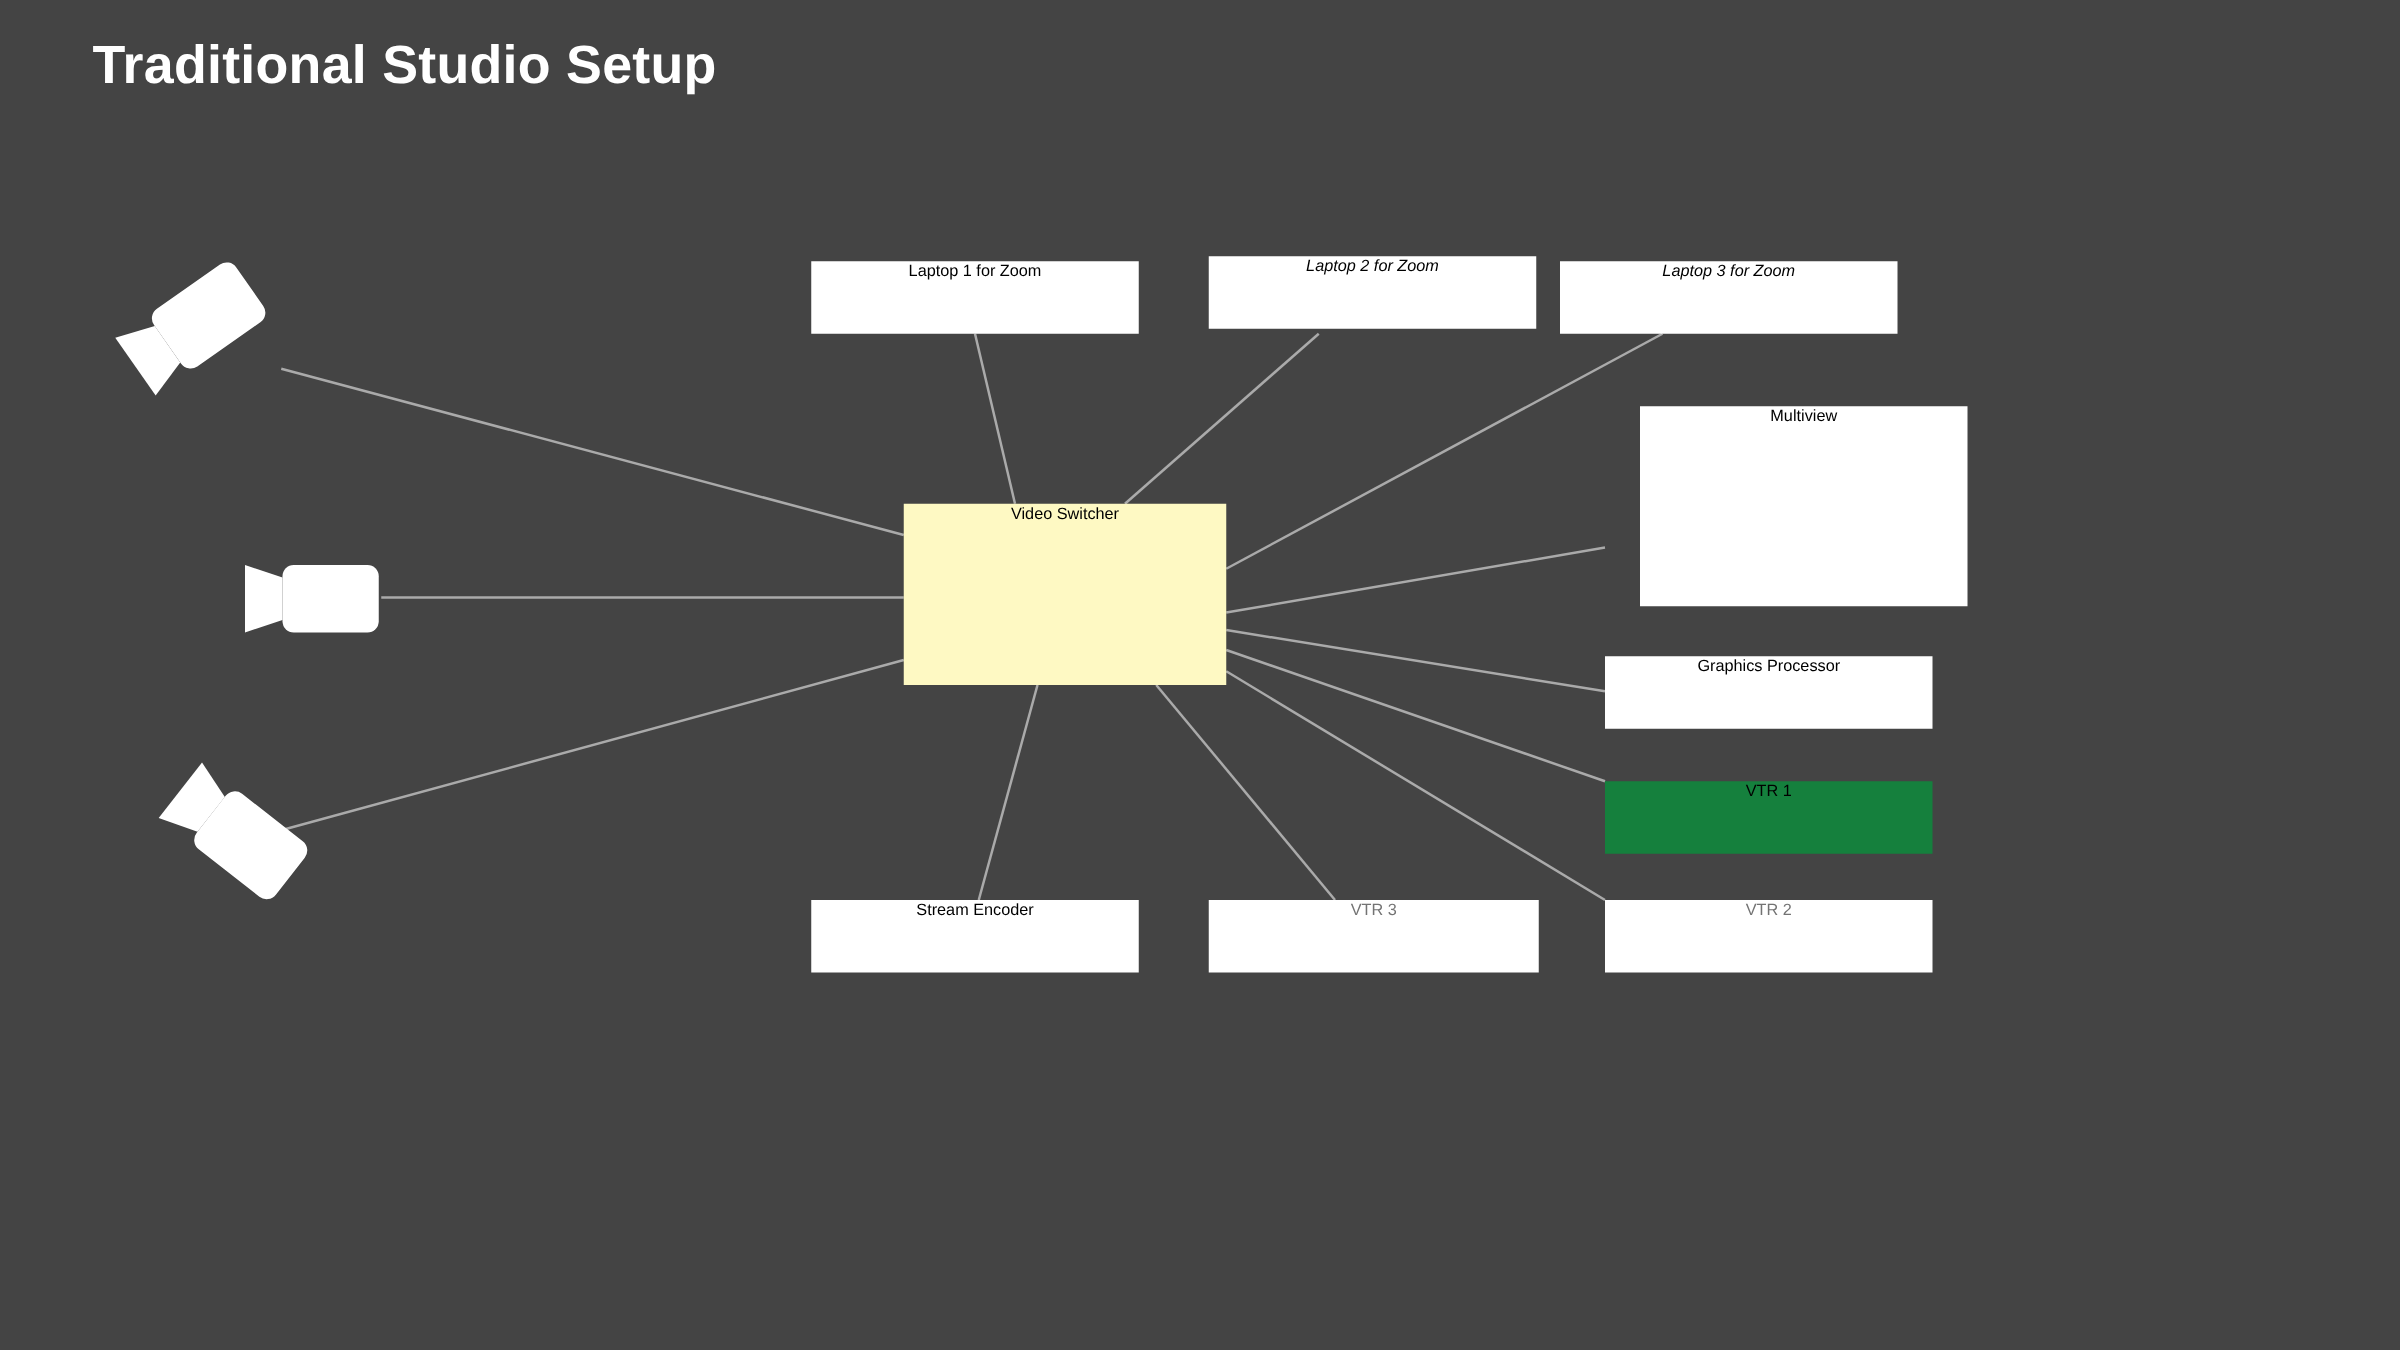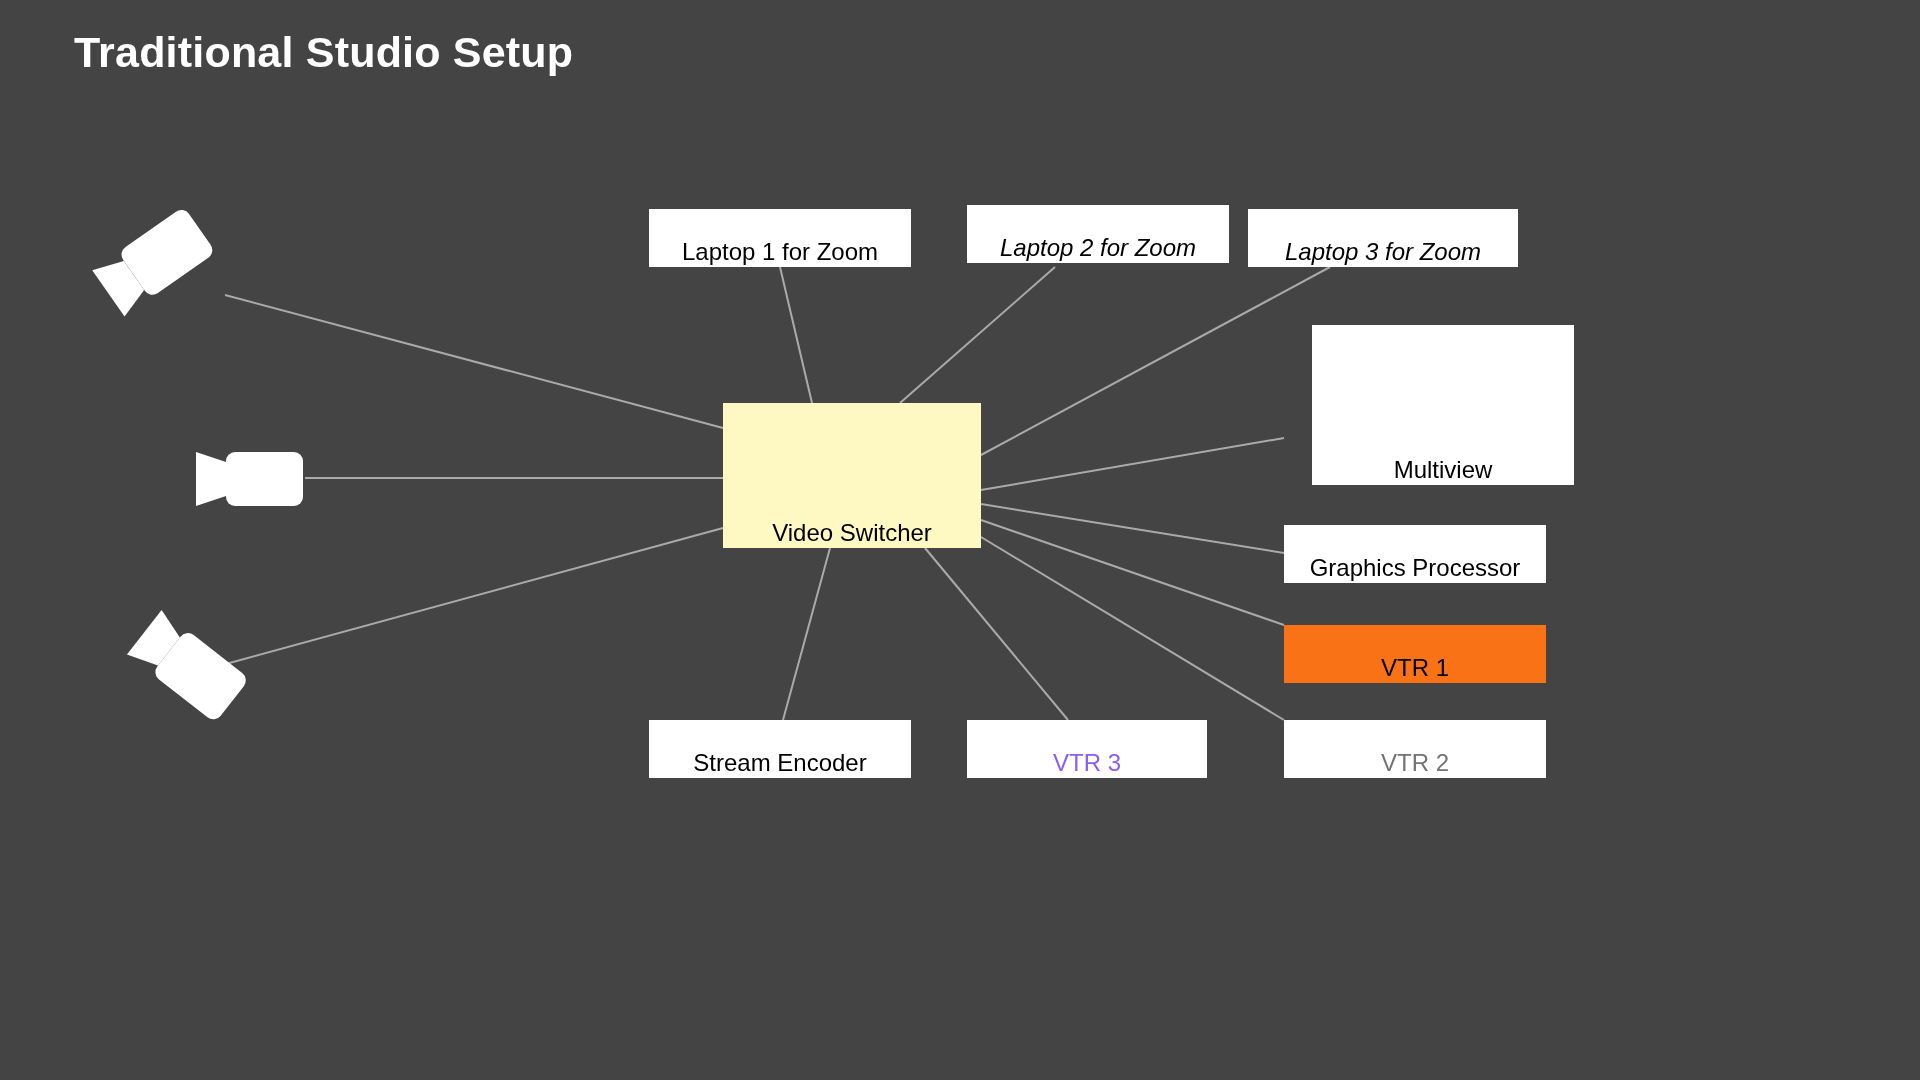--- a/index.html
+++ b/index.html
@@ -43,24 +43,24 @@
     position: absolute;
     left: 0; top: 0;
     width: 1920px;
     height: 1080px;
   }
   .node {
     position: absolute;
     background: #ffffff;
     box-sizing: border-box;
     display: flex;
-    align-items: flex-end;
+    align-items: flex-start;
     justify-content: center;
     color: #000000;
-    font-size: 24px;
+    font-size: 13px;
     font-weight: normal;
     text-align: center;
     line-height: 1.2;
     white-space: nowrap;
   }
   .cam {
     position: absolute;
   }
   .cam svg { display: block; }
 </style>
@@ -116,27 +116,27 @@
       </div>
       <div class="node" style="left: 723px; top: 403px; width: 258px; height: 145px; background: #fef9c3; color: rgb(0, 0, 0);">
         <span>Video Switcher</span>
       </div>
       <div class="node" style="left: 1312px; top: 325px; width: 262px; height: 160px; background: rgb(255, 255, 255); color: rgb(0, 0, 0);">
         <span>Multiview</span>
       </div>
       <div class="node" style="left: 1284px; top: 525px; width: 262px; height: 58px; background: rgb(255, 255, 255); color: rgb(0, 0, 0);">
         <span>Graphics Processor</span>
       </div>
-      <div class="node" style="left: 1284px; top: 625px; width: 262px; height: 58px; background: #f97316; color: rgb(0, 0, 0);">
+      <div class="node" style="left: 1284px; top: 625px; width: 262px; height: 58px; background: #15803d; color: rgb(0, 0, 0);">
         <span>VTR 1</span>
       </div>
       <div class="node" style="left: 1284px; top: 720px; width: 262px; height: 58px; background: rgb(255, 255, 255); color: #737373;">
         <span>VTR 2</span>
       </div>
-      <div class="node" style="left: 967px; top: 720px; width: 240px; height: 58px; background: rgb(255, 255, 255); color: #8b5cf6;">
+      <div class="node" style="left: 967px; top: 720px; width: 264px; height: 58px; background: rgb(255, 255, 255); color: #737373;">
         <span>VTR 3</span>
       </div>
       <div class="node" style="left: 649px; top: 720px; width: 262px; height: 58px; background: rgb(255, 255, 255); color: rgb(0, 0, 0);">
         <span>Stream Encoder</span>
       </div>
     </div>
 
 </div>
 
 </body></html>

